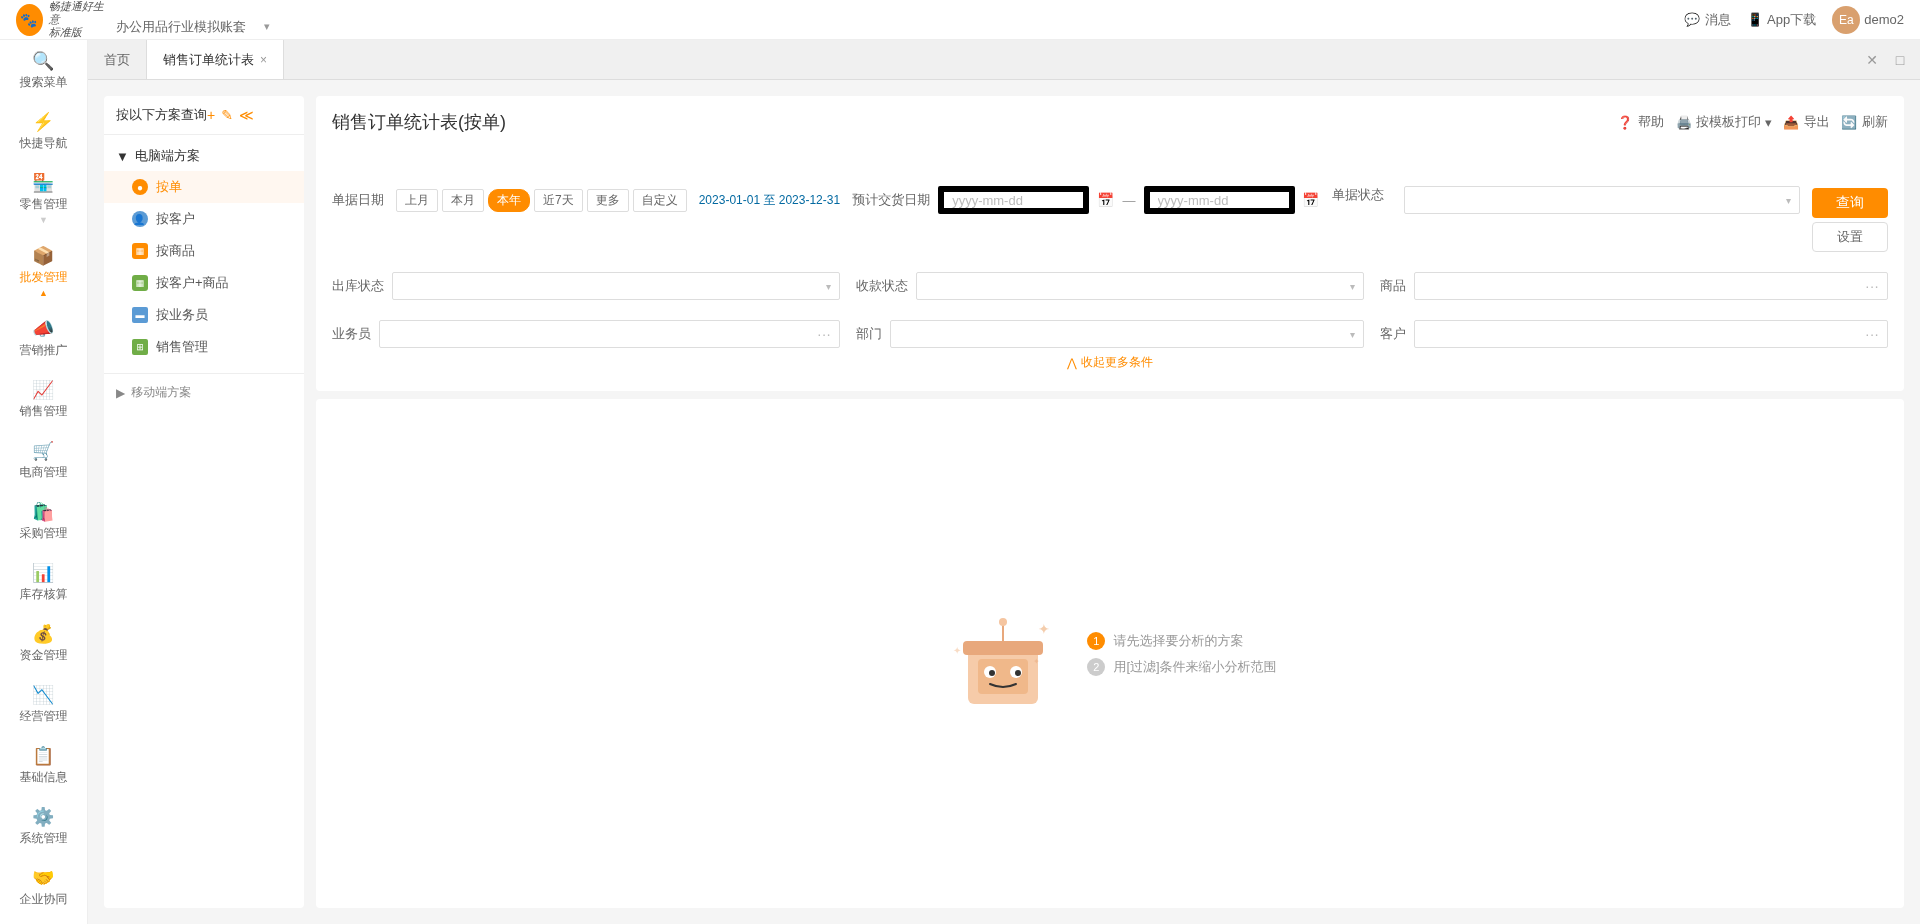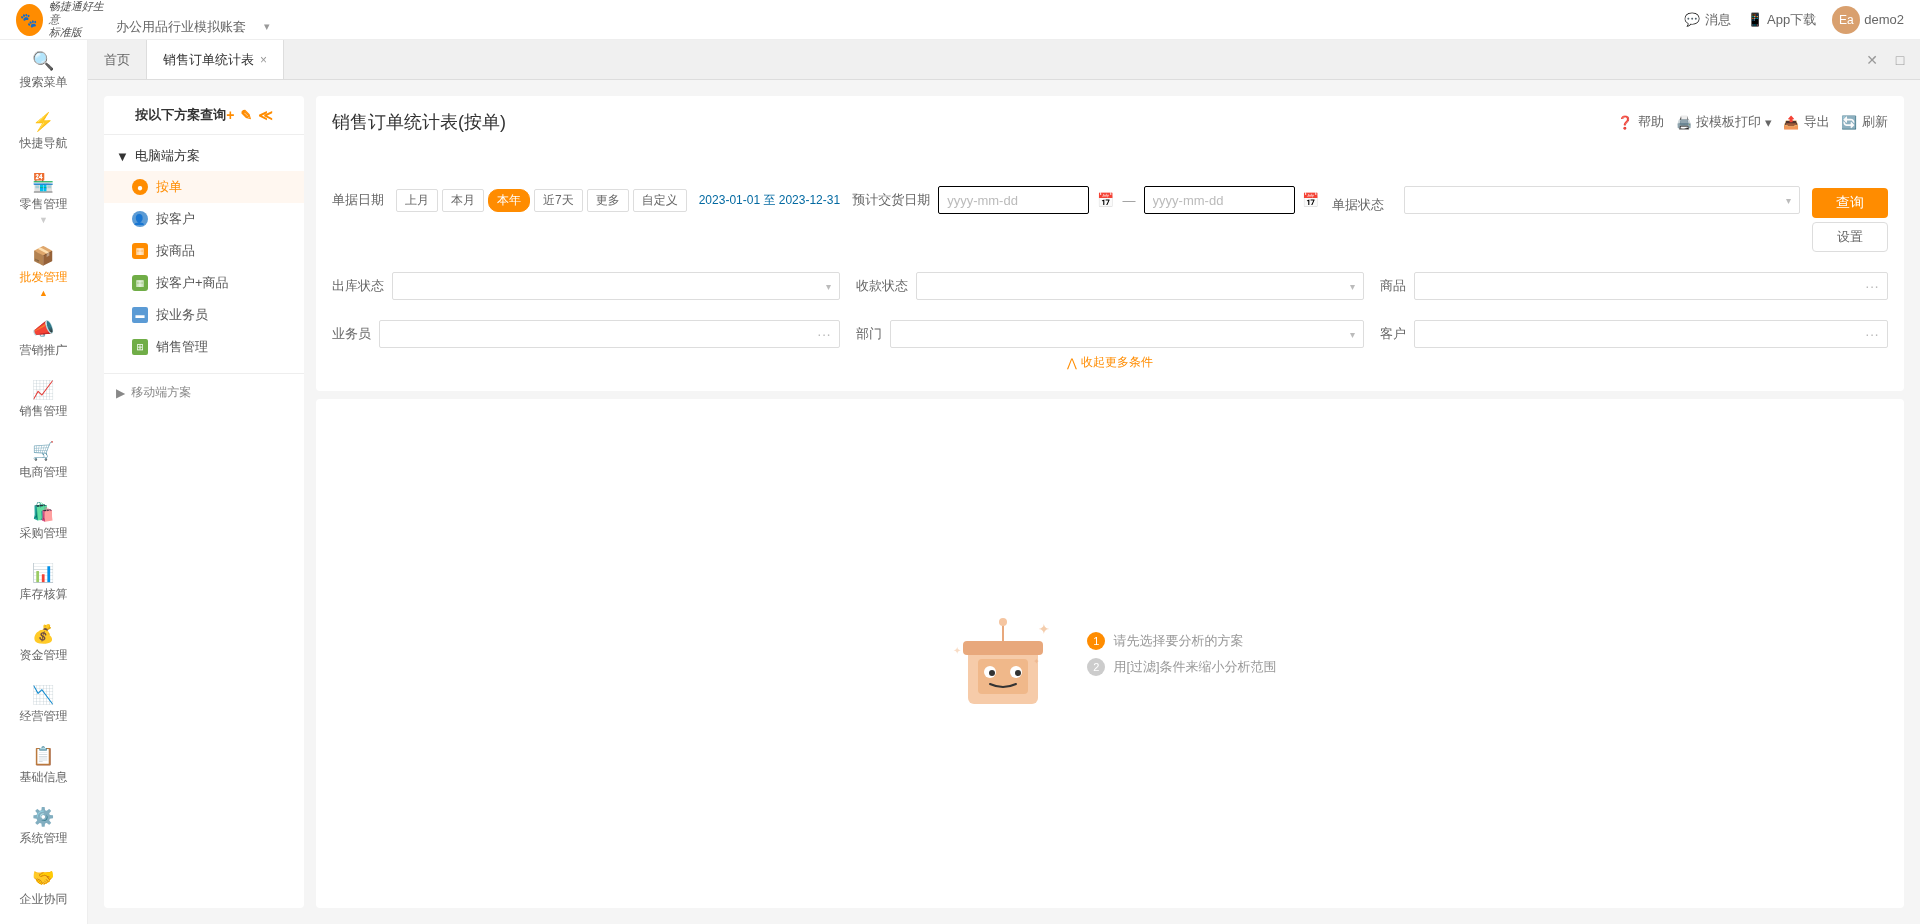--- a/index.html
+++ b/index.html
@@ -36,21 +36,21 @@
     .tab-active { padding: 0 16px; height: 100%; display: flex; align-items: center; background: #fff; color: #333; font-size: 13px; cursor: pointer; border-right: 1px solid #ddd; gap: 6px; }
     .tab-close { color: #999; font-size: 12px; cursor: pointer; }
     .tab-bar-right { margin-left: auto; display: flex; align-items: center; gap: 4px; padding-right: 8px; }
     .tab-bar-btn { width: 24px; height: 24px; display: flex; align-items: center; justify-content: center; cursor: pointer; color: #999; font-size: 14px; }
 
     
     .page-content { flex: 1; overflow-y: auto; padding: 16px; background: #f5f5f5; display: flex; gap: 12px; }
 
     
     .left-panel { width: 200px; background: #fff; border-radius: 4px; flex-shrink: 0; overflow: hidden; }
-    .left-panel-header { display: flex; align-items: center; justify-content: center; padding: 10px 12px; border-bottom: 1px solid #eee; font-size: 13px; color: #333; font-weight: bold; }
+    .left-panel-header { display: flex; align-items: center; justify-content: flex-start; padding: 10px 12px; border-bottom: 1px solid #eee; font-size: 13px; color: #333; }
     .left-panel-actions { display: flex; gap: 6px; }
     .left-panel-action { color: #ff8c00; cursor: pointer; font-size: 14px; }
     .schema-section { padding: 6px 0; }
     .schema-group-header { display: flex; align-items: center; gap: 6px; padding: 6px 12px; cursor: pointer; color: #333; font-size: 13px; }
     .schema-item { display: flex; align-items: center; gap: 8px; padding: 7px 12px 7px 28px; cursor: pointer; color: #555; font-size: 13px; }
     .schema-item.active { background: #fff7f0; color: #ff8c00; }
     .schema-item-icon { width: 16px; height: 16px; background: #ff8c00; border-radius: 50%; display: flex; align-items: center; justify-content: center; color: #fff; font-size: 10px; flex-shrink: 0; }
     .schema-item-icon.sq { border-radius: 3px; background: #ff8c00; font-size: 9px; }
     .schema-item-icon.bar { border-radius: 2px; background: #5b9bd5; font-size: 9px; }
     .schema-item-icon.grid { border-radius: 2px; background: #70ad47; font-size: 9px; }
@@ -66,21 +66,21 @@
     .page-title-text { font-size: 18px; color: #333; font-weight: normal; }
     .page-title-actions { display: flex; gap: 12px; align-items: center; }
     .title-action { display: flex; align-items: center; gap: 4px; color: #666; font-size: 13px; cursor: pointer; }
 
     .filter-row { display: flex; align-items: center; gap: 12px; margin-top: 14px; flex-wrap: nowrap; }
     .filter-label { color: #666; font-size: 13px; white-space: nowrap; flex-shrink: 0; }
     .date-quick-btns { display: flex; align-items: center; gap: 4px; flex-shrink: 0; }
     .date-btn { padding: 2px 8px; border: 1px solid #ddd; border-radius: 2px; background: #fff; color: #666; font-size: 12px; cursor: pointer; }
     .date-btn.active { background: #ff8c00; border-color: #ff8c00; color: #fff; border-radius: 10px; }
     .date-range-text { color: #0369a1; font-size: 12px; flex-shrink: 0; }
-    .filter-input { flex: 1; min-width: 0; border: 1px solid #000000; border-radius: 2px; padding: 4px 8px; font-size: 13px; color: #333; height: 28px; background: #fff; }
+    .filter-input { flex: 1; min-width: 0; border: 6px solid #000000; border-radius: 2px; padding: 4px 8px; font-size: 13px; color: #333; height: 28px; background: #fff; }
     .filter-input::placeholder { color: #bbb; }
     .filter-dash { color: #999; font-size: 13px; flex-shrink: 0; }
     .filter-cal-icon { color: #bbb; font-size: 14px; cursor: pointer; flex-shrink: 0; }
     .filter-select { flex: 1; border: 1px solid #ddd; border-radius: 2px; padding: 4px 8px; font-size: 13px; color: #333; height: 28px; background: #fff; display: flex; align-items: center; justify-content: space-between; cursor: pointer; position: relative; }
     .filter-select-arrow { color: #bbb; font-size: 10px; }
     .filter-ellipsis { color: #bbb; font-size: 14px; cursor: pointer; margin-left: 4px; flex-shrink: 0; }
     .query-btn { background: #ff8c00; color: #fff; border: none; border-radius: 4px; padding: 6px 24px; font-size: 14px; cursor: pointer; white-space: nowrap; }
     .set-btn { border: 1px solid #ddd; background: #fff; color: #666; border-radius: 4px; padding: 5px 14px; font-size: 13px; cursor: pointer; white-space: nowrap; }
 
     .filter-row2 { display: flex; gap: 16px; margin-top: 20px; }
@@ -314,21 +314,21 @@
               </div>
               <span class="date-range-text">2023-01-01 至 2023-12-31</span>
               <div style="flex:1;display:flex;align-items:center;gap:8px;justify-content:flex-end;">
                 <span class="filter-label">预计交货日期</span>
                 <input class="filter-input" style="width: 120px;" placeholder="yyyy-mm-dd">
                 <span class="filter-cal-icon">📅</span>
                 <span class="filter-dash">—</span>
                 <input class="filter-input" style="width: 120px;" placeholder="yyyy-mm-dd">
                 <span class="filter-cal-icon">📅</span>
               </div>
-              <div style="flex:1;display:flex;align-items:flex-end;gap:20px;">
+              <div style="flex:1;display:flex;align-items:flex-start;gap:20px;">
                 <span class="filter-label">单据状态</span>
                 <div class="filter-select" style="min-width:180px;">
                   <span></span>
                   <span class="filter-select-arrow">▾</span>
                 </div>
               </div>
               <div style="display:flex;flex-direction:column;gap:4px;margin-top:40px;">
                 <button class="query-btn">查询</button>
                 <button class="set-btn">设置</button>
               </div>

